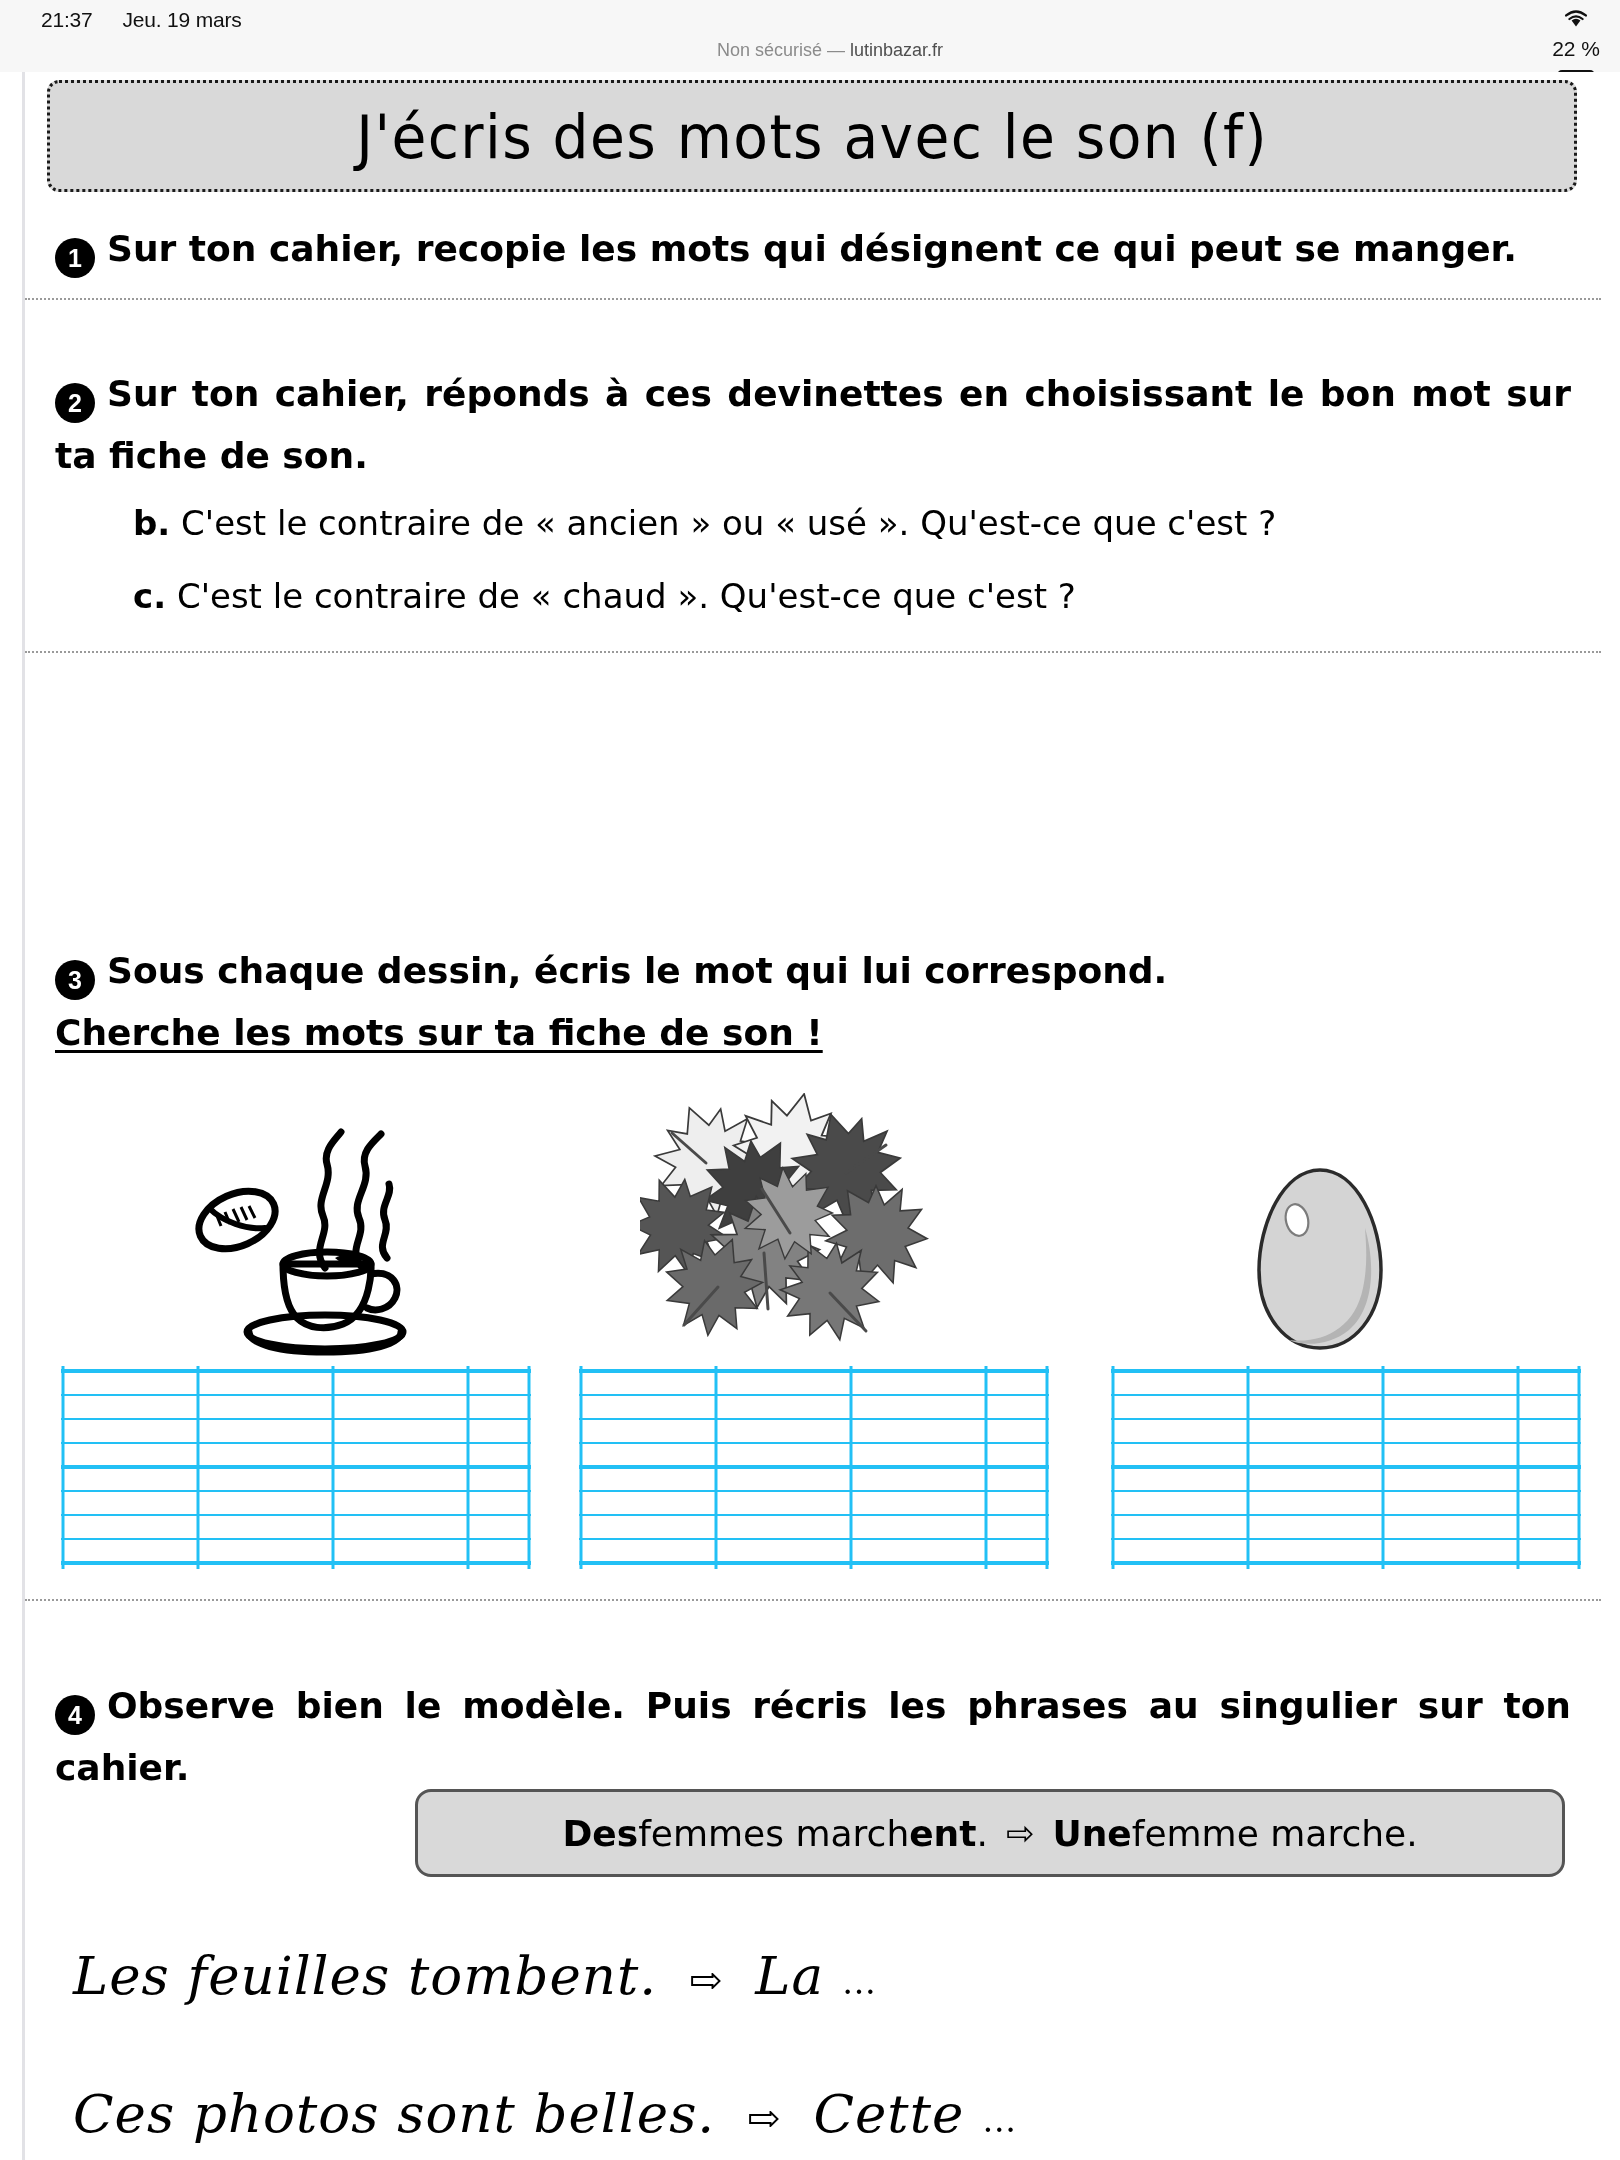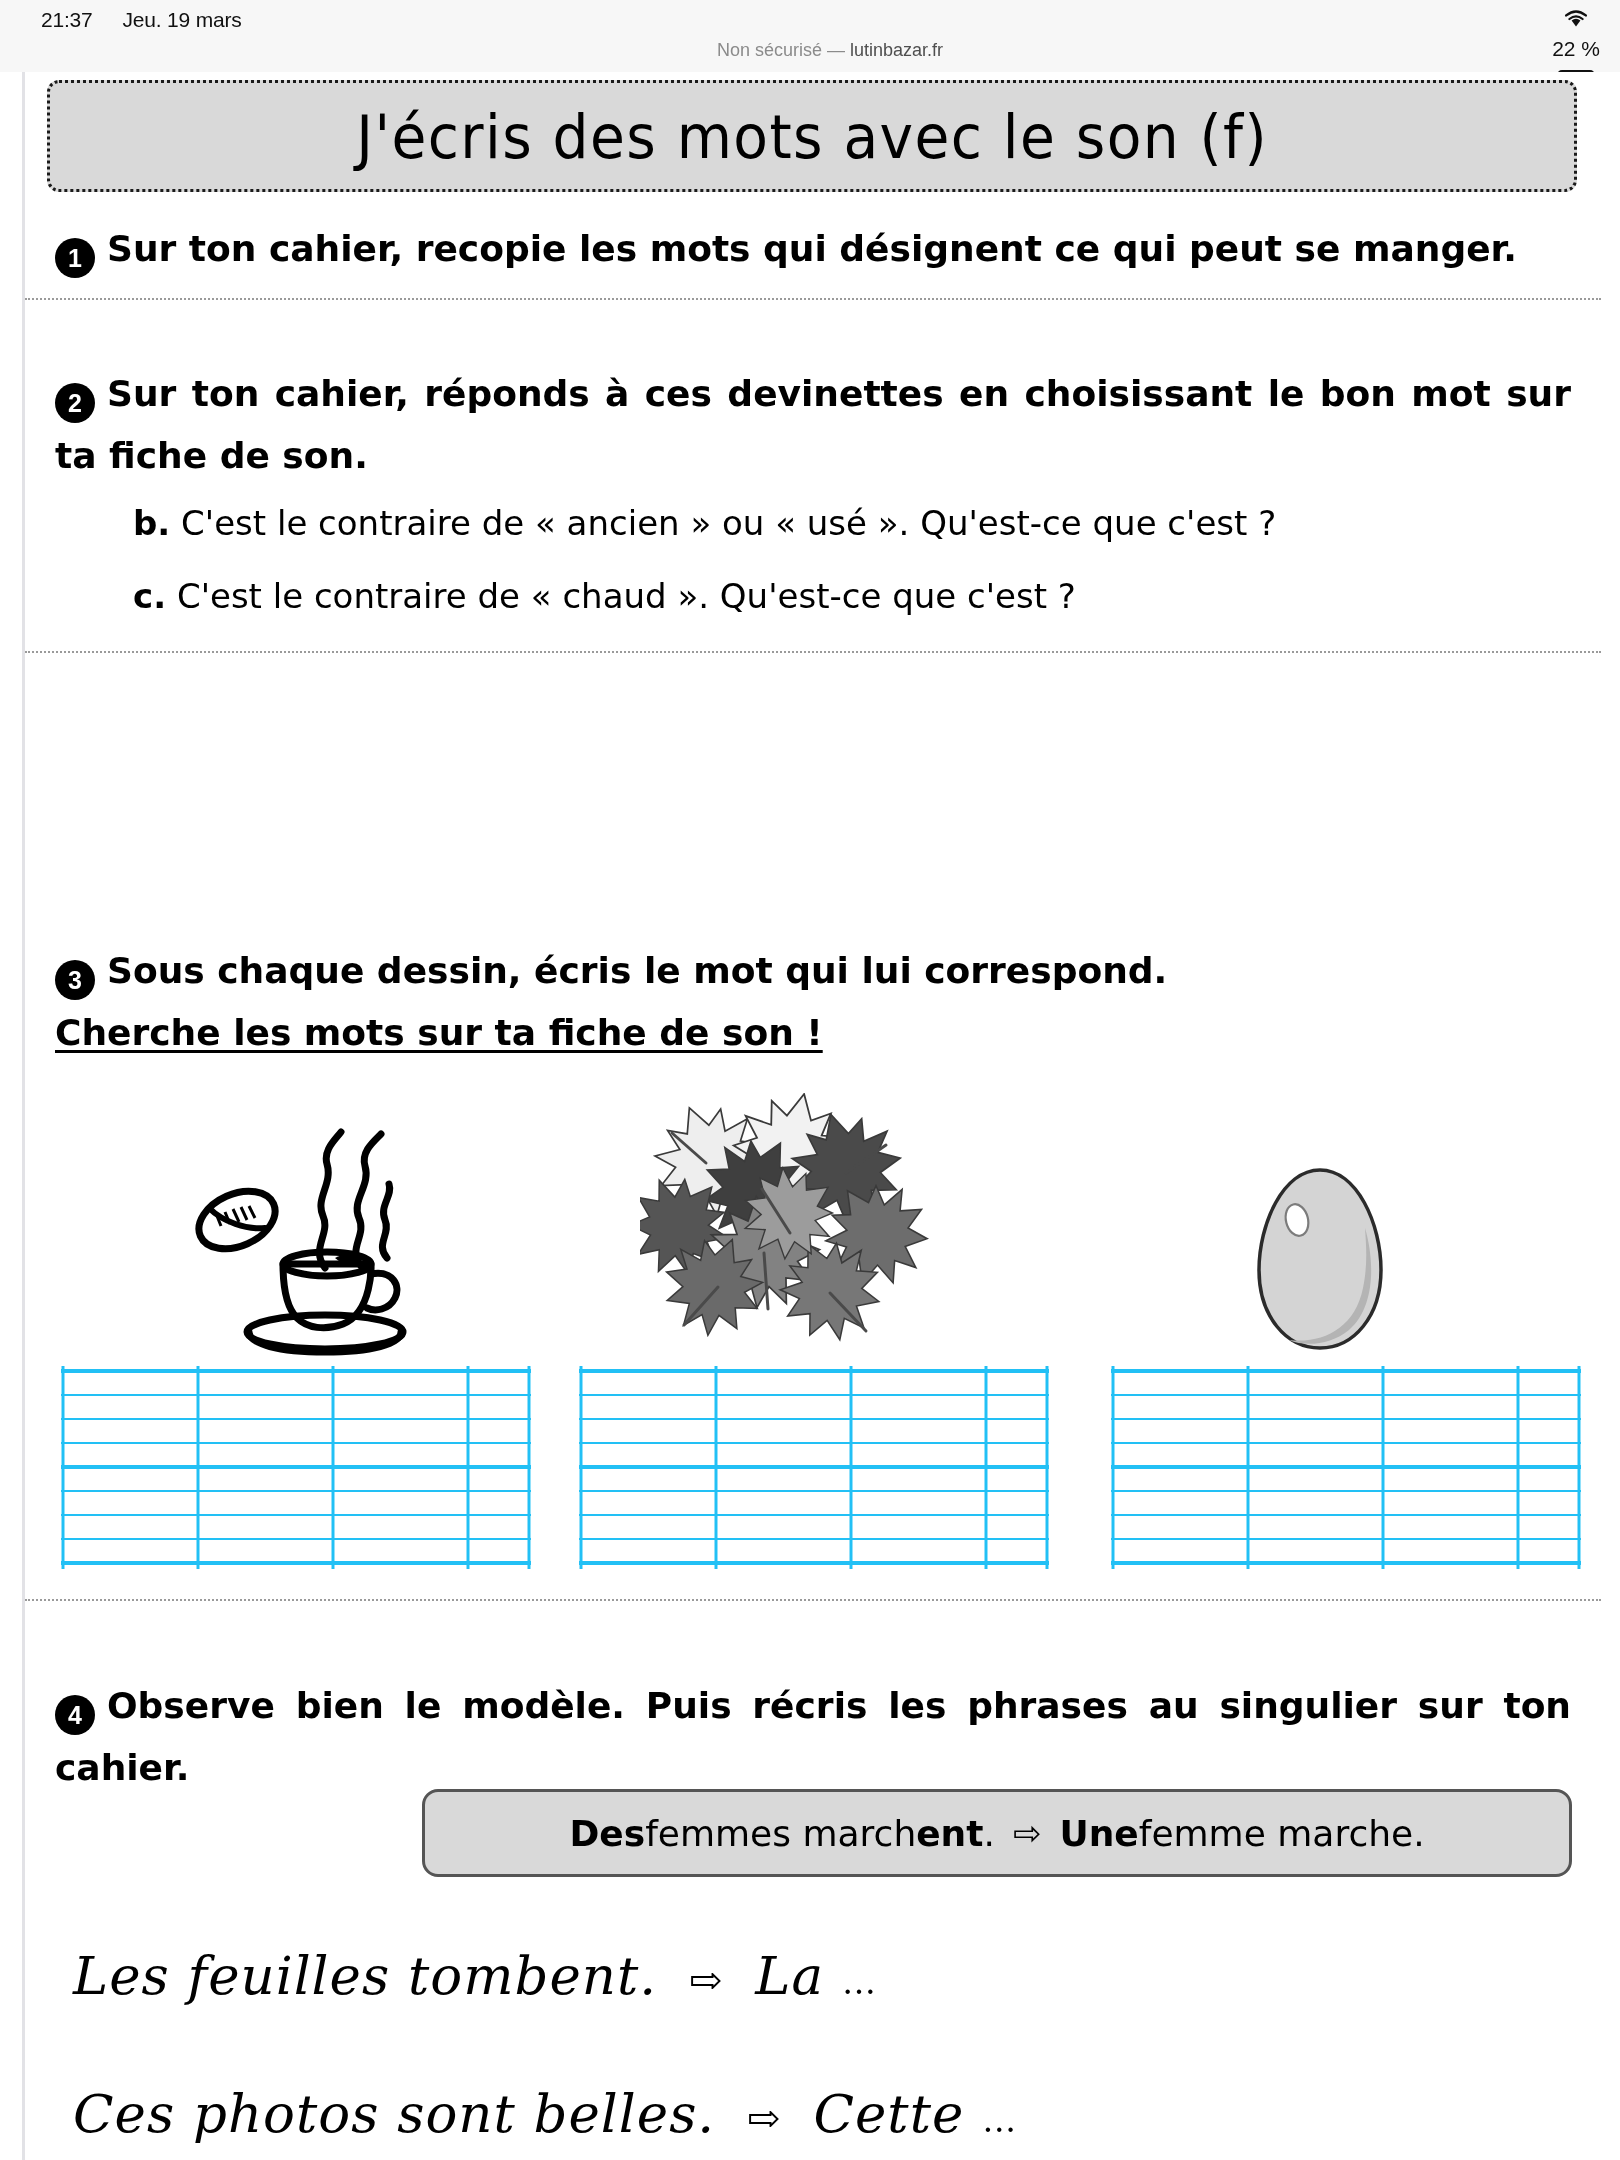--- a/index.html
+++ b/index.html
@@ -203,21 +203,20 @@
     background: #d9d9d9;
     border: 3px solid #555;
     border-radius: 16px;
     display: flex;
     align-items: center;
     justify-content: center;
     font-family: "DejaVu Sans", sans-serif;
     font-size: 36px;
     color: #000;
     white-space: nowrap;
-    margin-left: 7px;
   }
   .model-box b { font-weight: 700; }
   .model-box .arrow { margin: 0 18px; font-size: 34px; }
 
   .cursive-block {
     position: absolute;
     left: 48px;
     top: 1838px;
     width: 1480px;
   }

